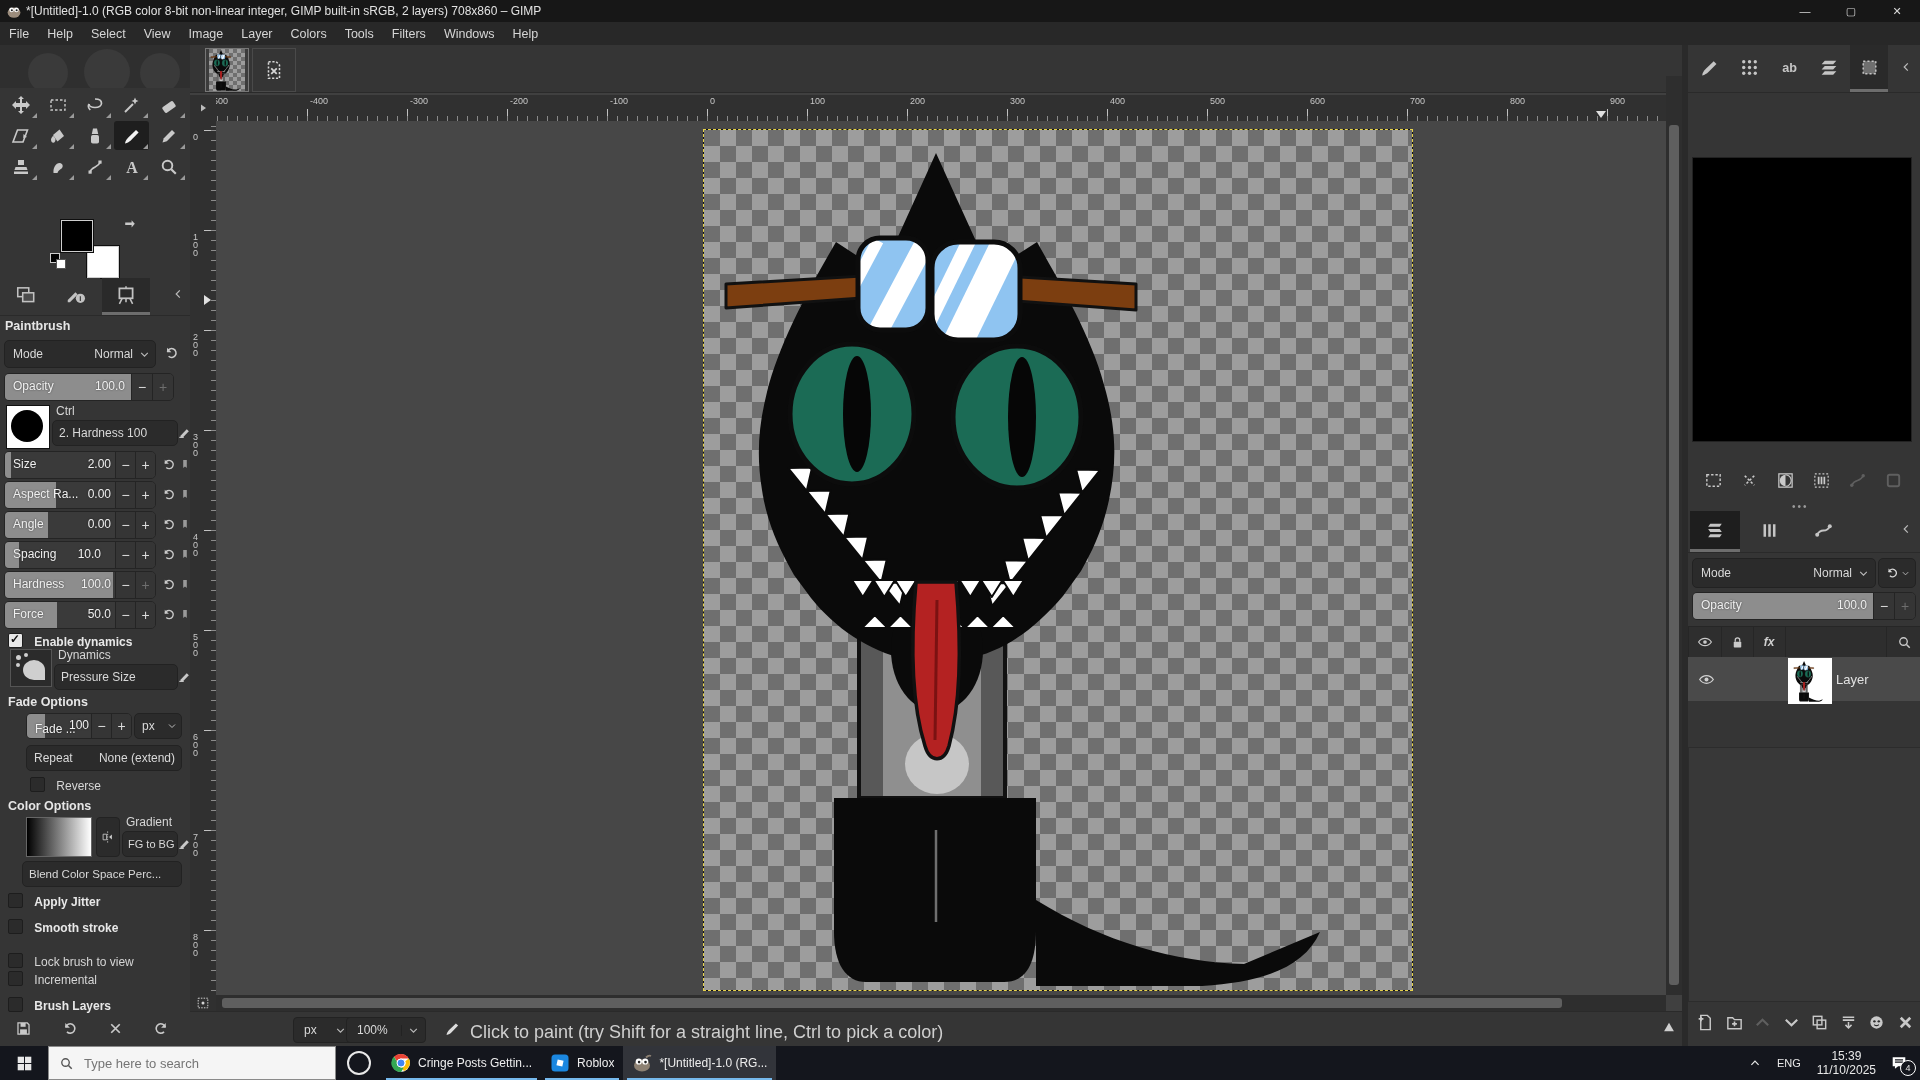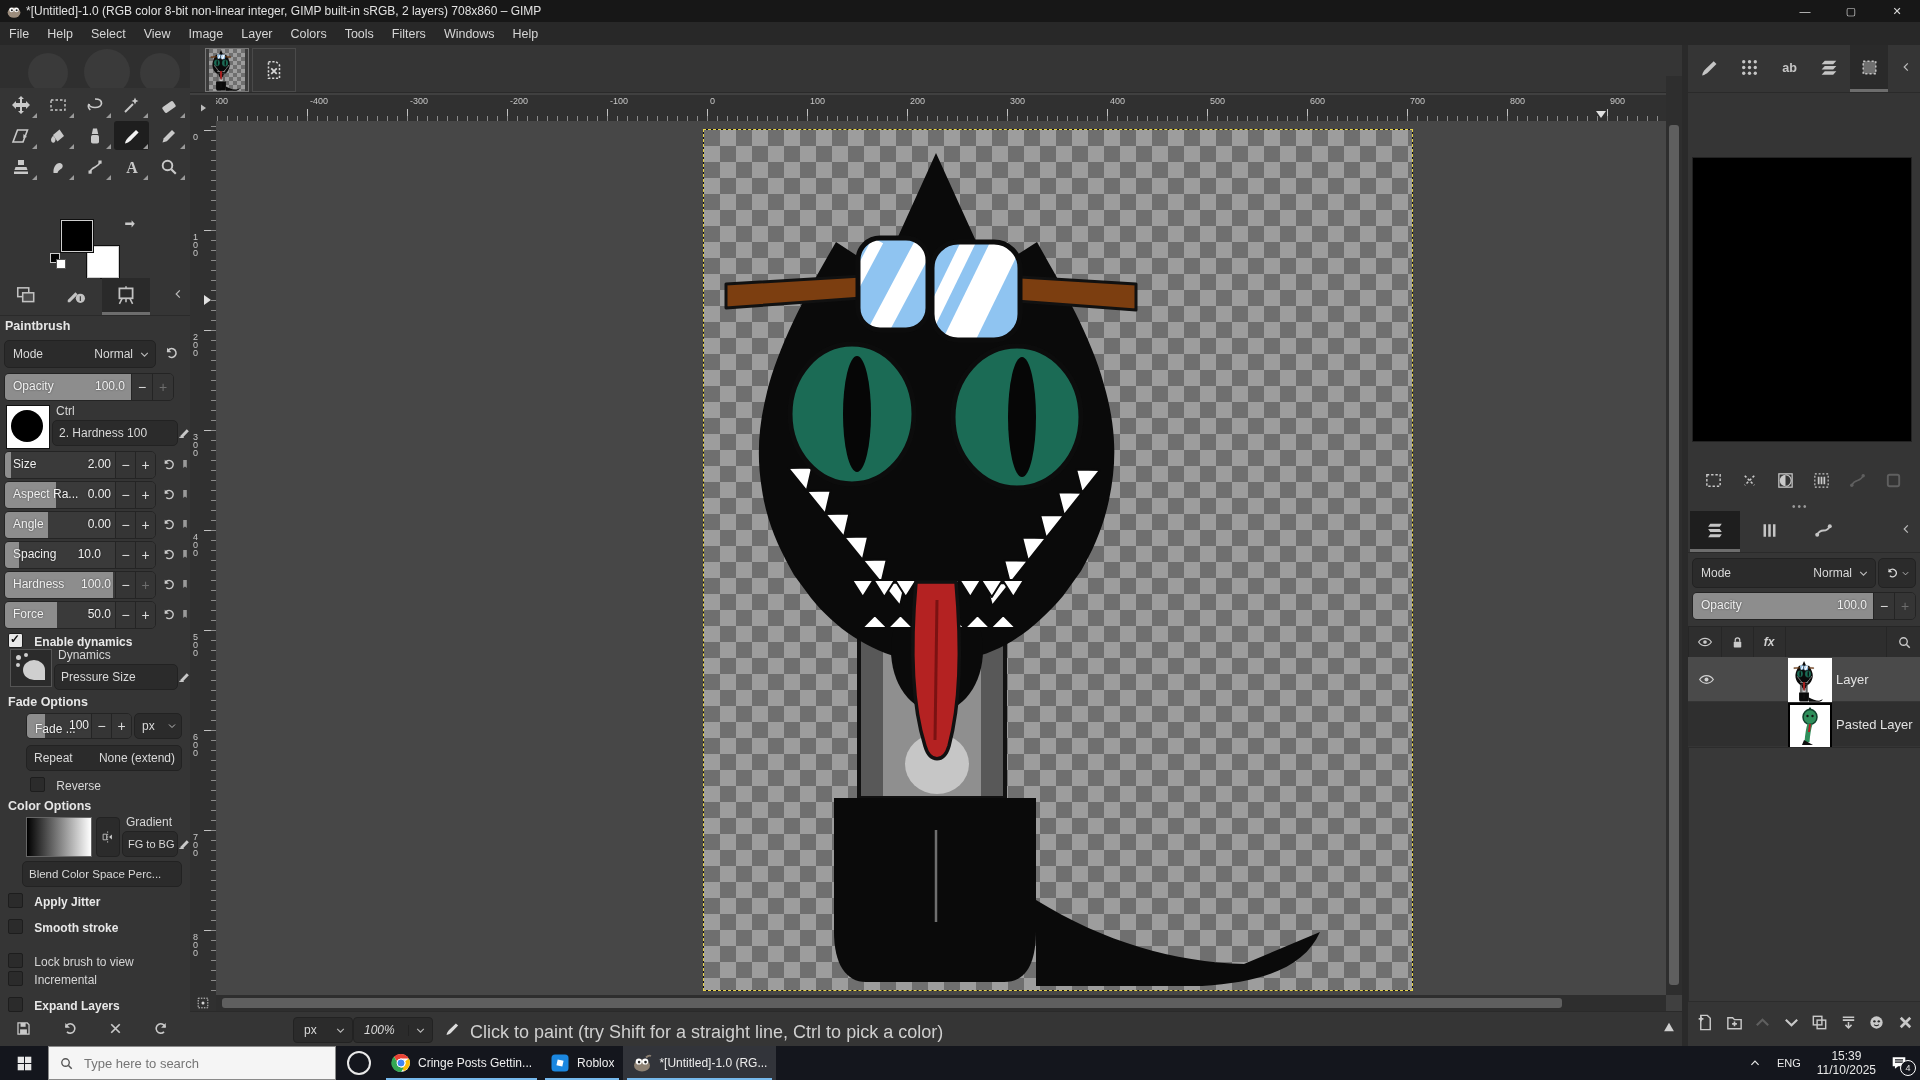--- a/index.html
+++ b/index.html
@@ -484,21 +484,21 @@
       </span>
       <div class="abs" style="left: 8px; top: 848px;"><span class="cb"></span>
    <span class="cblabel bold">Apply Jitter</span></div>
       <div class="abs" style="left: 8px; top: 874px;"><span class="cb"></span>
    <span class="cblabel bold">Smooth stroke</span></div>
       <div class="abs" style="left: 8px; top: 908px;"><span class="cb"></span>
    <span class="cblabel">Lock brush to view</span></div>
       <div class="abs" style="left: 8px; top: 926px;"><span class="cb"></span>
    <span class="cblabel">Incremental</span></div>
       <div class="abs" style="left: 8px; top: 952px;"><span class="cb"></span>
-   <span class="cblabel bold">Expand Layers</span></div>
+   <span class="cblabel bold">Brush Layers</span></div>
       <div class="iconbtn" style="left: 8px; top: 970px; width: 30px; height: 26px;">
         <svg viewBox="0 0 20 20" width="17" height="17">
           <path d="M3.5 3.5h11l2 2v11h-13z" fill="none" stroke="currentColor" stroke-width="1.5"></path>
           <rect x="6.5" y="3.5" width="6" height="4.5" fill="currentColor"></rect>
           <rect x="6" y="11" width="8" height="5.5" fill="currentColor"></rect>
         </svg>
       </div>
       <div class="iconbtn" style="left: 54px; top: 970px; width: 30px; height: 26px;">
         <svg viewBox="0 0 20 20" width="17" height="17">
           <path d="M5.5 8.5a5.5 5.5 0 1 1 1.5 5.5" fill="none" stroke="currentColor" stroke-width="1.9"></path>
@@ -684,21 +684,21 @@
       <div class="sthumb" style="left:3px;top:49px;width:10px;height:860px;"></div>
     </div>
 
     <div id="statusbar" class="abs">
       <div class="statuspill" style="left:103px;width:58px;">
         <span style="margin-left:10px;">px</span>
         <span style="margin-left:auto;margin-right:6px;color:#bbb;"><span><svg viewBox="0 0 20 20" width="11" height="11">
                 <path d="M4 7l6 6 6-6" fill="none" stroke="currentColor" stroke-width="2"></path>
               </svg></span></span>
       </div>
-      <div class="statuspill" style="left:163px;width:78px;font-style:italic;">
+      <div class="statuspill" style="left:156px;width:78px;">
         <span style="margin-left:10px;">100%</span>
         <span style="margin-left:auto;margin-right:6px;color:#bbb;border-left:1px solid #222;padding-left:6px;"><span><svg viewBox="0 0 20 20" width="11" height="11">
                 <path d="M4 7l6 6 6-6" fill="none" stroke="currentColor" stroke-width="2"></path>
               </svg></span></span>
       </div>
       <span class="abs" style="left:254px;top:8px;color:#ddd;"><span><svg viewBox="0 0 20 20" width="17" height="17">
               <path d="M3 17.5c.4-2.8 1.8-4.4 3.3-6L14 4l2.6 2.6-7.6 7.7c-1.6 1.5-3.4 2.8-6 3.2z" fill="currentColor"></path>
             </svg></span></span>
       <span class="abs" style="left:280px;top:10px;color:#cfcfcf;font-size:18px;">Click to paint (try Shift for a straight line, Ctrl to pick a color)</span>
       <span class="abs" style="left:1472px;top:8px;color:#cfcfcf;"><span><svg viewBox="0 0 20 20" width="14" height="14">
@@ -873,36 +873,20 @@
               <circle cx="10" cy="10" r="2.3" fill="currentColor"></circle>
             </svg>
           </span>
           <div class="checker" style="position: absolute; left: 100px; top: 1px; width: 40px; height: 42px; border: 2px solid rgb(255, 255, 255); overflow: hidden; background:  0% 0% / 8px 8px rgb(255, 255, 255);">
             <svg viewBox="0 0 708 860" width="40" height="42" preserveAspectRatio="xMidYMin meet">
               <use href="#cat-art"></use>
             </svg>
           </div>
           <span style="position: absolute; left: 148px; top: 15px; color: rgb(226, 226, 226); font-size: 13px;">Layer</span>
         </div>
-        <div class="layerrow nosel" style="top: 45px;">
-          <span class="iconbtn" style="left: 8px; top: 13px; width: 20px; height: 18px; color: rgb(208, 208, 208);"></span>
-          <div style="position: absolute; left: 100px; top: 1px; width: 40px; height: 42px; border: 2px solid rgb(0, 0, 0); overflow: hidden; background: rgb(255, 255, 255);">
-            <svg viewBox="0 0 40 42" width="40" height="42">
-              <rect width="40" height="42" fill="#fff"></rect>
-              <path d="M17 6l3-4 3 4z" fill="#123a2a"></path>
-              <ellipse cx="20" cy="12" rx="7" ry="7.5" fill="#2f8f5b" stroke="#10402c" stroke-width="1.5"></ellipse>
-              <circle cx="17.5" cy="11" r="1.2" fill="#111"></circle>
-              <circle cx="22.5" cy="11" r="1.2" fill="#111"></circle>
-              <path d="M20 19c-2 6-2.5 12-3 18" stroke="#2f8f5b" stroke-width="5" fill="none"></path>
-              <path d="M20 19l-1 8" stroke="#b02020" stroke-width="2" fill="none"></path>
-              <path d="M14 35l9 5H12z" fill="#111"></path>
-            </svg>
-          </div>
-          <span style="position: absolute; left: 148px; top: 15px; color: rgb(226, 226, 226); font-size: 13px;">Pasted Layer</span>
-        </div>
       </div>
 
     <div class="abs" style="left:0;top:702px;width:232px;height:253px;background:#383838;border:1px solid #2c2c2c;"></div>
     <div id="layerbtns" class="abs" style="left:0;top:957px;width:232px;height:40px;">
         <div class="iconbtn" style="left: 4px; top: 5px; width: 27px; height: 30px; position: absolute;">
           <svg viewBox="0 0 20 20" width="19" height="19">
             <path d="M5 2.5h7l3 3v12H5z" fill="none" stroke="currentColor" stroke-width="1.5"></path>
             <path d="M2.8 6.2h5M5.3 3.7v5" stroke="currentColor" stroke-width="1.7"></path>
           </svg>
         </div>

